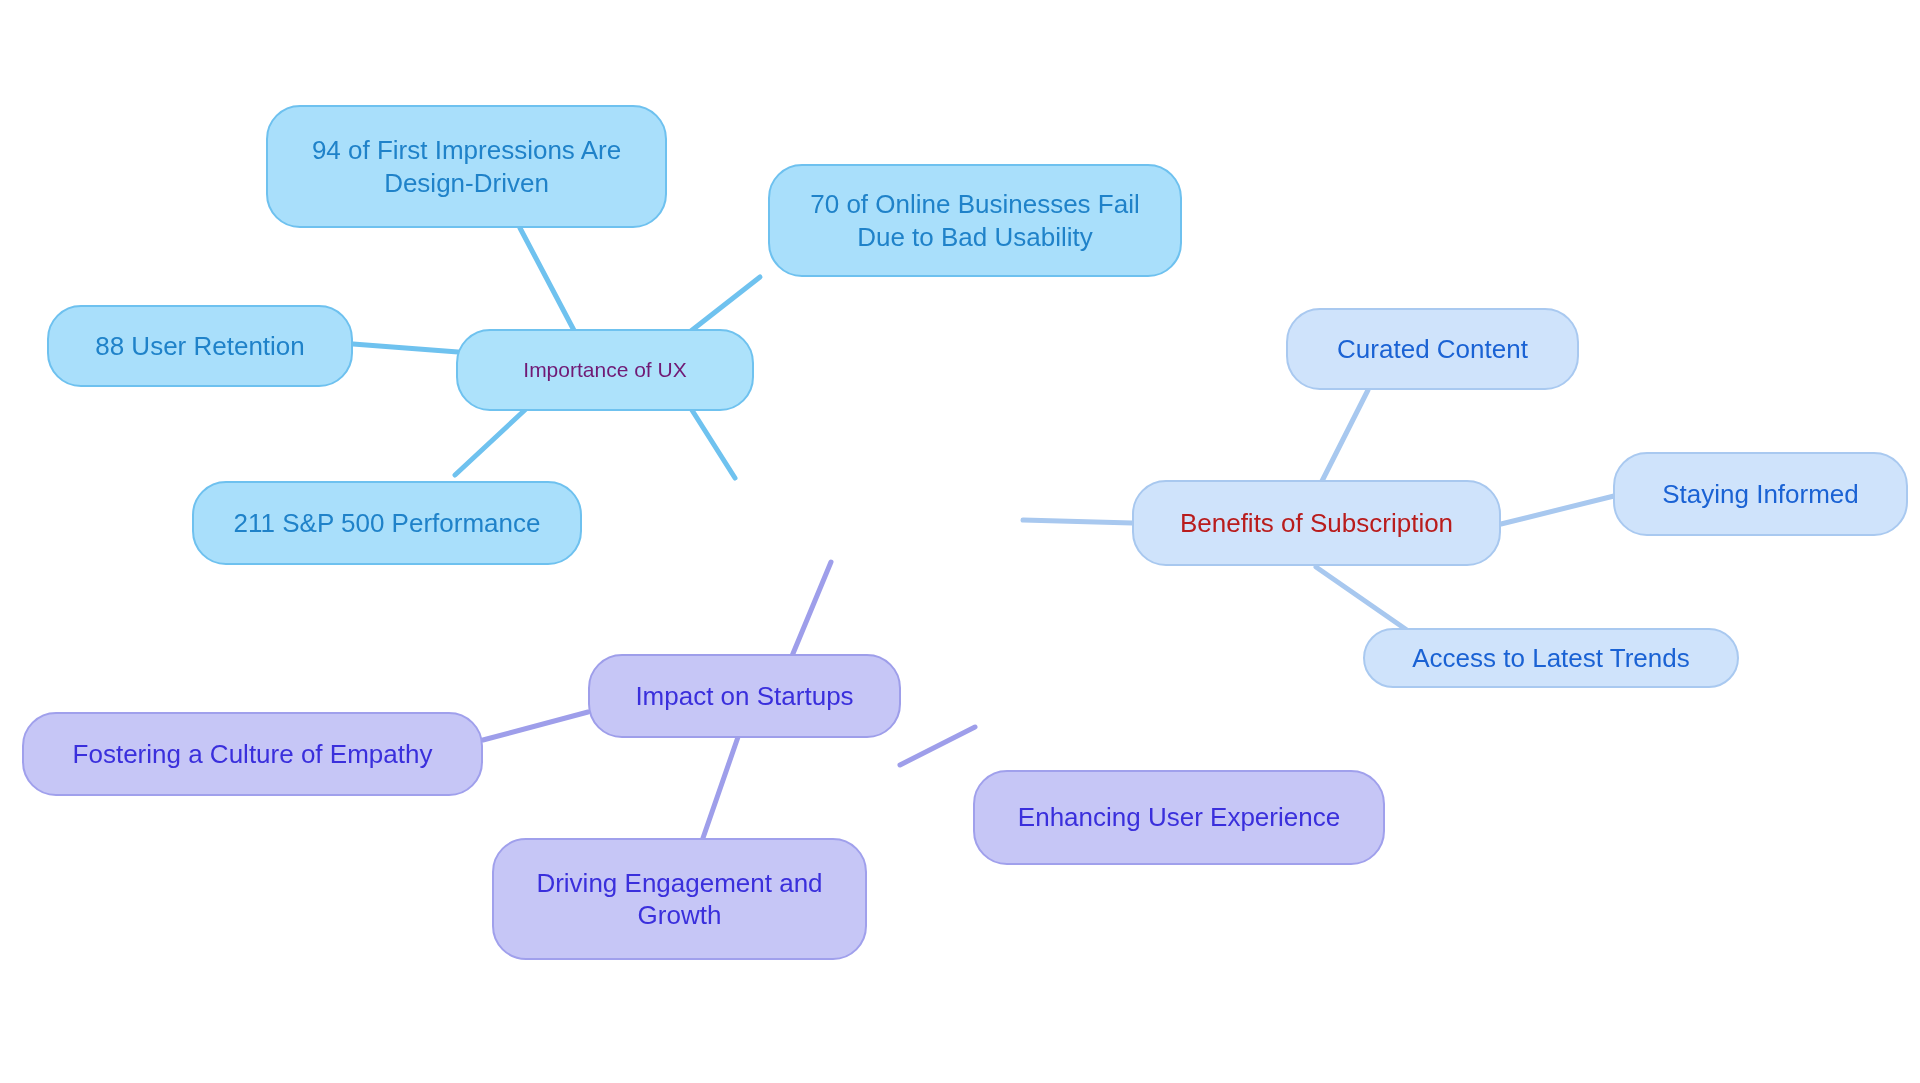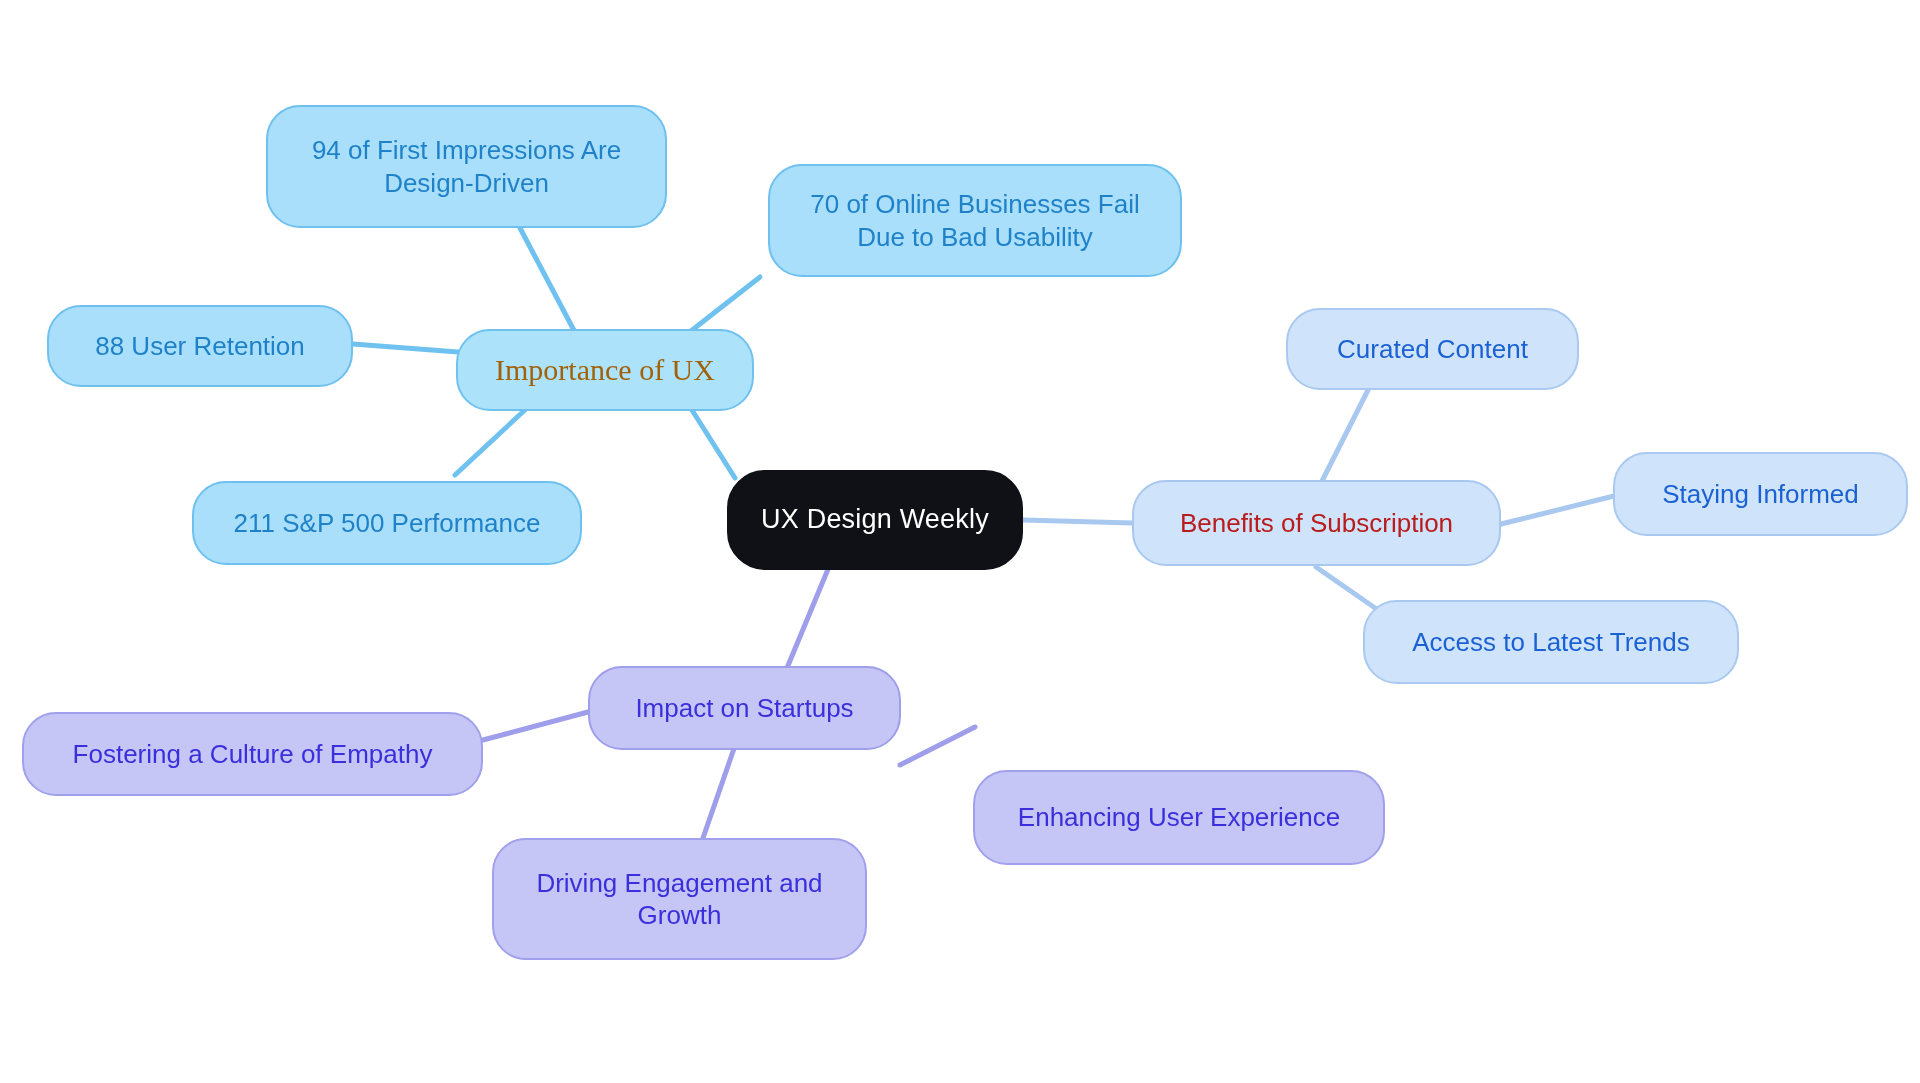--- a/index.html
+++ b/index.html
@@ -45,23 +45,22 @@
     background: #0f1116;
     border-color: #0f1116;
     color: #ffffff;
     font-size: 27px;
     border-radius: 38px;
     letter-spacing: .2px;
   }
   .node-blue-branch {
     background: #ade2fb;
     border-color: #6fc2ef;
-    color: #a16207;
-    font-size: 30px;
-    font-family: Liberation Serif, serif;
+    color: #701a75;
+    font-size: 21px;
   }
   .node-blue-leaf {
     background: #a9dffb;
     border-color: #6ec1ef;
     color: #1f82c9;
     font-size: 26px;
   }
   .node-lightblue-branch {
     background: #cfe3fb;
     border-color: #a8c8ef;
@@ -104,43 +103,42 @@
     <line x1="1368" y1="390" x2="1317" y2="491" stroke="#a8c8ef" stroke-width="5" stroke-linecap="round"></line>
     <line x1="1501" y1="524" x2="1614" y2="496" stroke="#a8c8ef" stroke-width="5" stroke-linecap="round"></line>
     <line x1="1316" y1="567" x2="1414" y2="635" stroke="#a8c8ef" stroke-width="5" stroke-linecap="round"></line>
 
     <line x1="831" y1="562" x2="787" y2="668" stroke="#9e9eea" stroke-width="5" stroke-linecap="round"></line>
     <line x1="483" y1="740" x2="588" y2="712" stroke="#9e9eea" stroke-width="5" stroke-linecap="round"></line>
     <line x1="703" y1="838" x2="738" y2="737" stroke="#9e9eea" stroke-width="5" stroke-linecap="round"></line>
     <line x1="900" y1="765" x2="975" y2="727" stroke="#9e9eea" stroke-width="5" stroke-linecap="round"></line>
   </svg>
 
-  <div class="node node-root" style="left:727px; top:470px; width:296px; height:100px;">UX Design Weekly</div>
 
   <div class="node node-blue-branch" style="left:456px; top:329px; width:298px; height:82px;">Importance of UX</div>
 
   <div class="node node-blue-leaf" style="left:266px; top:105px; width:401px; height:123px;">94 of First Impressions Are
 Design-Driven</div>
 
   <div class="node node-blue-leaf" style="left:760px; top:164px; width:414px; height:113px;margin-left:8px;">70 of Online Businesses Fail
 Due to Bad Usability</div>
 
   <div class="node node-blue-leaf" style="left:47px; top:305px; width:306px; height:82px;">88 User Retention</div>
 
   <div class="node node-blue-leaf" style="left:192px; top:481px; width:390px; height:84px;">211 S&amp;P 500 Performance</div>
 
   <div class="node node-lightblue-branch" style="left:1132px; top:480px; width:369px; height:86px;">Benefits of Subscription</div>
 
   <div class="node node-lightblue-leaf" style="left:1286px; top:308px; width:293px; height:82px;">Curated Content</div>
 
   <div class="node node-lightblue-leaf" style="left:1613px; top:452px; width:295px; height:84px;">Staying Informed</div>
 
-  <div class="node node-lightblue-leaf" style="left:1363px; top:600px; width:376px; height:84px;">Access to Latest Trends</div>
+  <div class="node node-lightblue-leaf" style="left:1363px; top:628px; width:376px; height:60px;">Access to Latest Trends</div>
 
-  <div class="node node-purple-branch" style="left:588px; top:654px; width:313px; height:84px;margin-top:12px;">Impact on Startups</div>
+  <div class="node node-purple-branch" style="left:588px; top:654px; width:313px; height:84px;">Impact on Startups</div>
 
   <div class="node node-purple-leaf" style="left:492px; top:838px; width:375px; height:122px;">Driving Engagement and
 Growth</div>
 
   <div class="node node-purple-leaf" style="left:22px; top:712px; width:461px; height:84px;">Fostering a Culture of Empathy</div>
 
   <div class="node node-purple-leaf" style="left:973px; top:770px; width:412px; height:95px;">Enhancing User Experience</div>
 
 </div>
 

